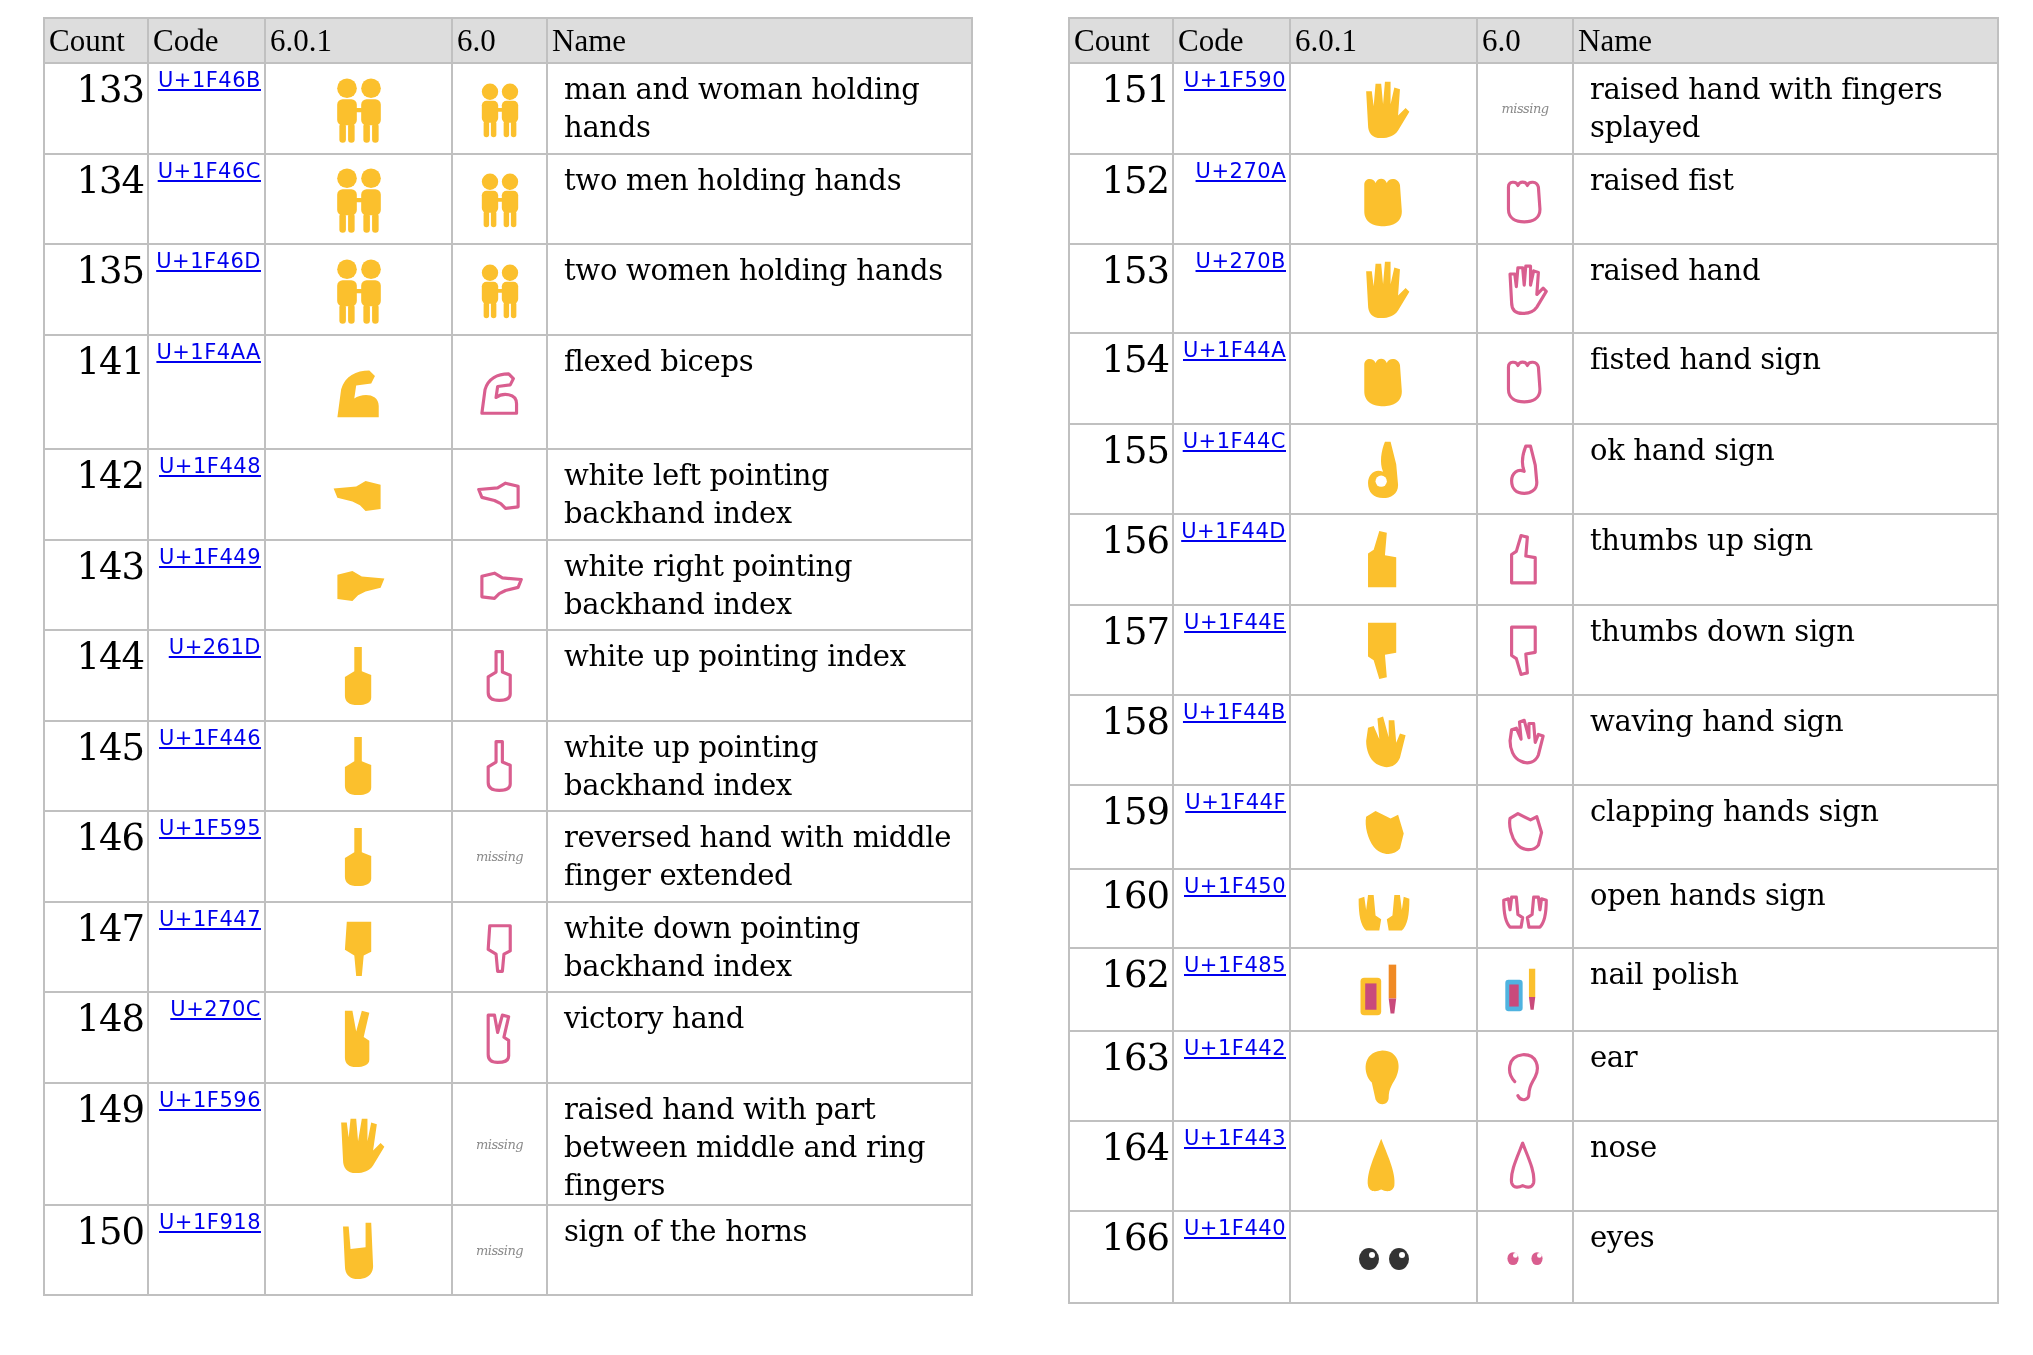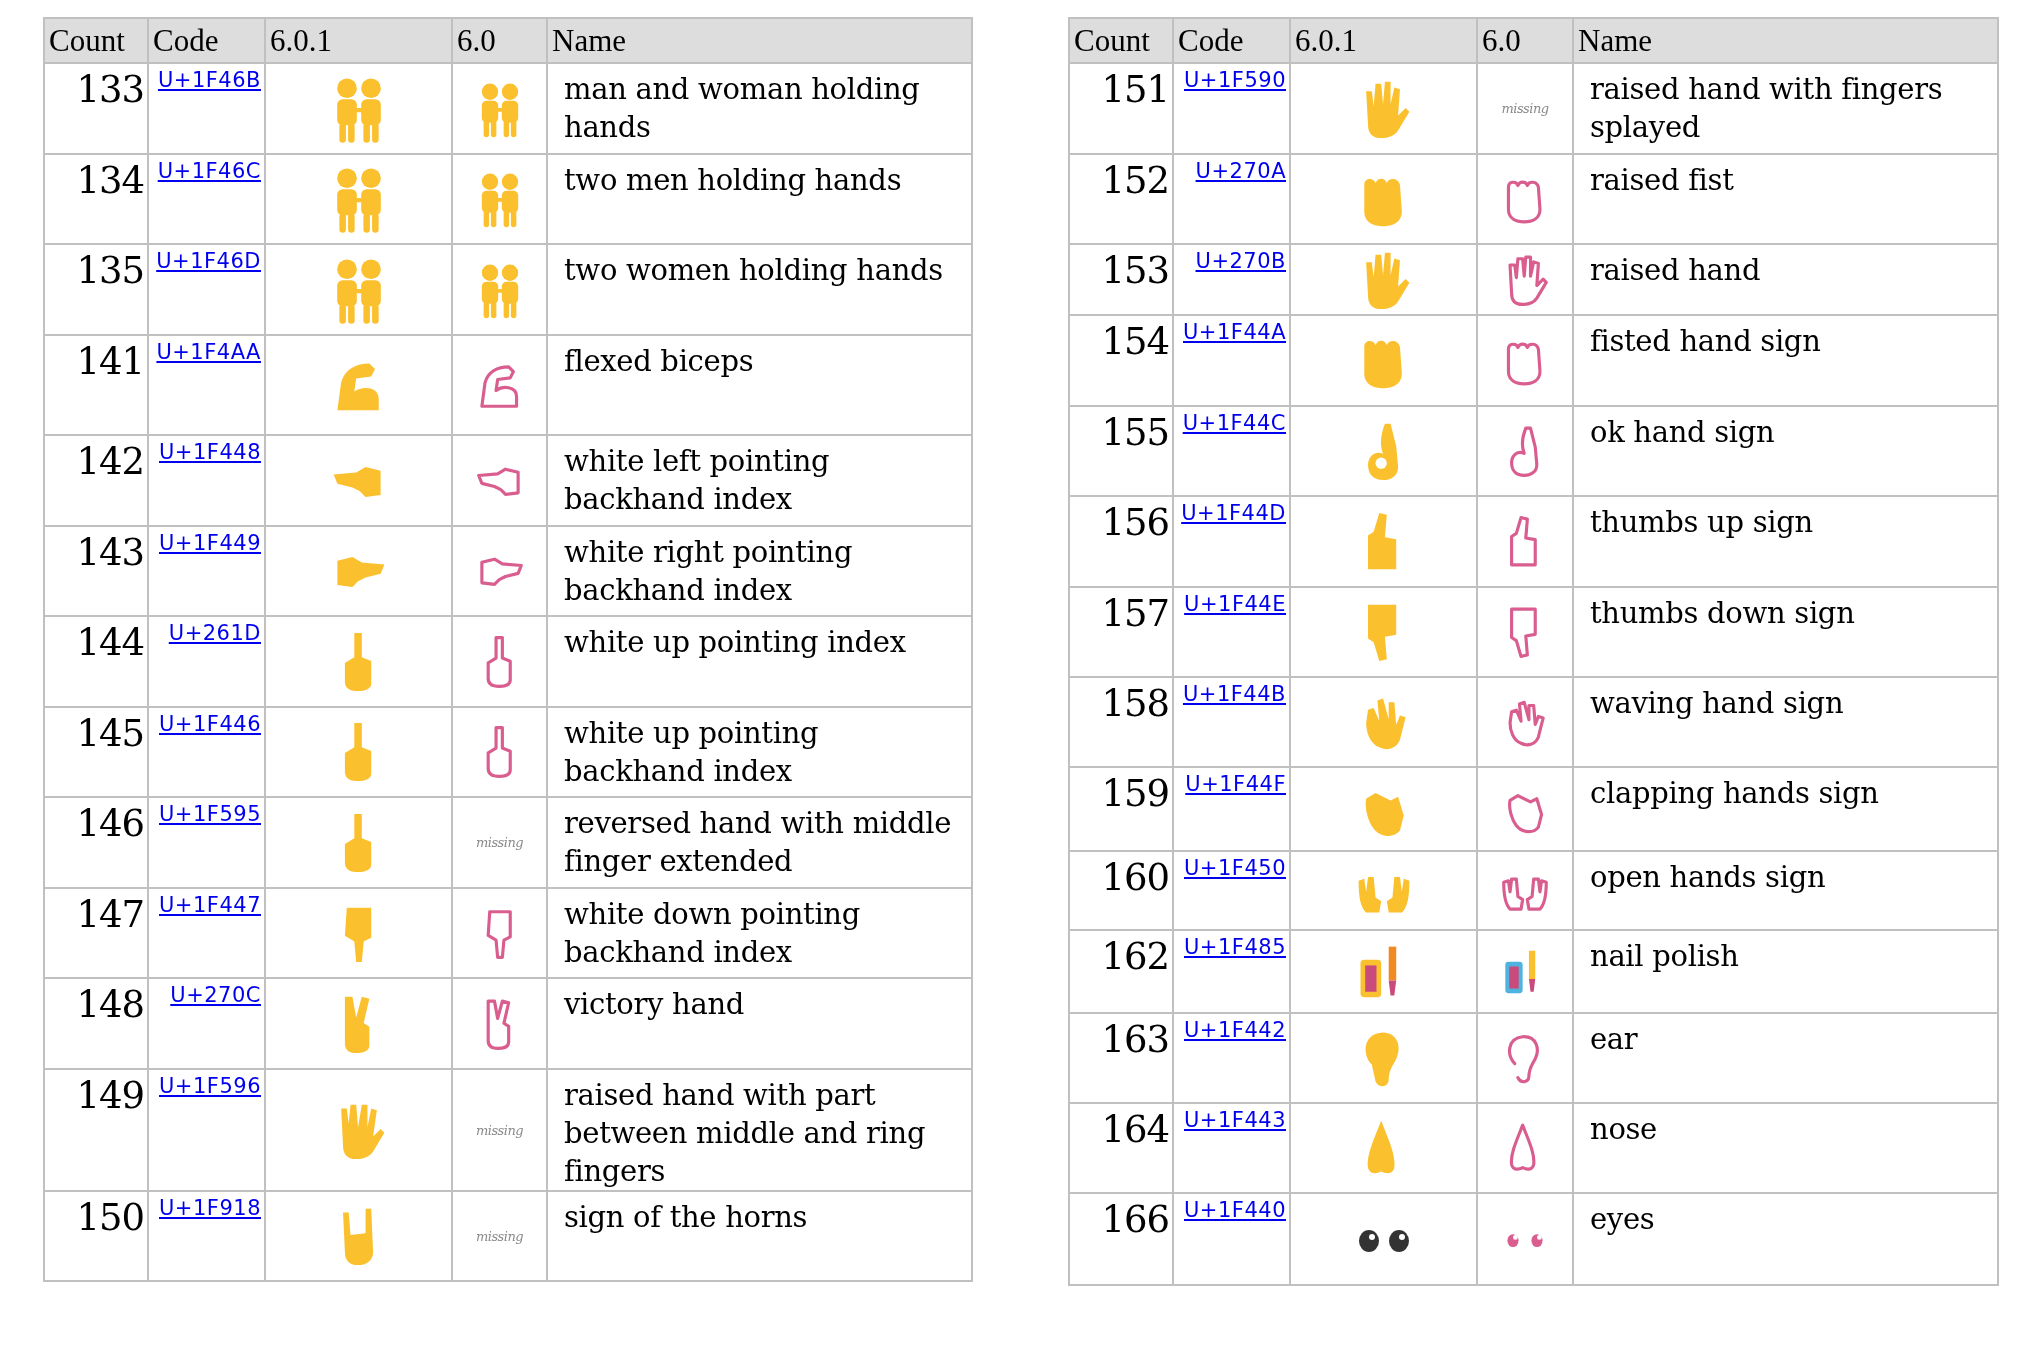--- a/index.html
+++ b/index.html
@@ -124,21 +124,21 @@
                 <rect x="35" y="24" width="18" height="24" rx="5"></rect>
         <rect x="15" y="46" width="6" height="18" rx="3"></rect>
                 <rect x="23" y="46" width="6" height="18" rx="3"></rect>
         <rect x="37" y="46" width="6" height="18" rx="3"></rect>
                 <rect x="45" y="46" width="6" height="18" rx="3"></rect>
         <rect x="29" y="32" width="8" height="4" rx="2"></rect>
               </g>
             </svg></span></td>
         <td class="name">two women holding hands</td>
       </tr>
-      <tr style="height: 100px;">
+      <tr style="height: 114px;">
         <td class="count">141</td>
         <td class="code"><a href="#">U+1F4AA</a></td>
         <td class="img"><span><svg width="62" height="68" viewBox="0 0 66 66">
               <path d="M10 60 L14 30 C18 16 30 10 44 10 L50 16 L46 24 L30 26 L28 40 C36 34 54 34 54 48 L54 60 Z" fill="#fbc02d" stroke="#e0a020" stroke-width="0" stroke-linejoin="round" stroke-linecap="round"></path>
             </svg></span></td>
         <td class="img"><span><svg width="52" height="58" viewBox="0 0 66 66">
               <path d="M10 60 L14 30 C18 16 30 10 44 10 L50 16 L46 24 L30 26 L28 40 C36 34 54 34 54 48 L54 60 Z" fill="none" stroke="#d95e8f" stroke-width="4" stroke-linejoin="round" stroke-linecap="round"></path>
             </svg></span></td>
         <td class="name">flexed biceps</td>
       </tr>
@@ -269,21 +269,21 @@
         <td class="count">152</td>
         <td class="code"><a href="#">U+270A</a></td>
         <td class="img"><span><svg width="62" height="68" viewBox="0 0 66 66">
               <path d="M12 18 C12 10 22 10 24 16 C26 10 34 10 36 16 C38 10 48 10 50 18 L52 46 C52 58 42 62 32 62 C22 62 12 58 12 46 Z" fill="#fbc02d" stroke="#e0a020" stroke-width="0" stroke-linejoin="round" stroke-linecap="round"></path>
             </svg></span></td>
         <td class="img"><span><svg width="52" height="58" viewBox="0 0 66 66">
               <path d="M12 18 C12 10 22 10 24 16 C26 10 34 10 36 16 C38 10 48 10 50 18 L52 46 C52 58 42 62 32 62 C22 62 12 58 12 46 Z" fill="none" stroke="#d95e8f" stroke-width="4" stroke-linejoin="round" stroke-linecap="round"></path>
             </svg></span></td>
         <td class="name">raised fist</td>
       </tr>
-      <tr style="height: 71px;">
+      <tr style="height: 89px;">
         <td class="count">153</td>
         <td class="code"><a href="#">U+270B</a></td>
         <td class="img"><span><svg width="62" height="68" viewBox="0 0 66 66">
               <path d="M14 14 L20 14 L22 30 L24 6 L30 6 L32 28 L34 4 L40 4 L40 28 L44 10 L50 12 L48 40 L56 32 L60 36 L48 56 C44 62 38 64 30 64 C20 64 16 58 16 50 Z" fill="#fbc02d" stroke="#e0a020" stroke-width="0" stroke-linejoin="round" stroke-linecap="round"></path>
             </svg></span></td>
         <td class="img"><span><svg width="52" height="58" viewBox="0 0 66 66">
               <path d="M14 14 L20 14 L22 30 L24 6 L30 6 L32 28 L34 4 L40 4 L40 28 L44 10 L50 12 L48 40 L56 32 L60 36 L48 56 C44 62 38 64 30 64 C20 64 16 58 16 50 Z" fill="none" stroke="#d95e8f" stroke-width="4" stroke-linejoin="round" stroke-linecap="round"></path>
             </svg></span></td>
         <td class="name">raised hand</td>
       </tr>

